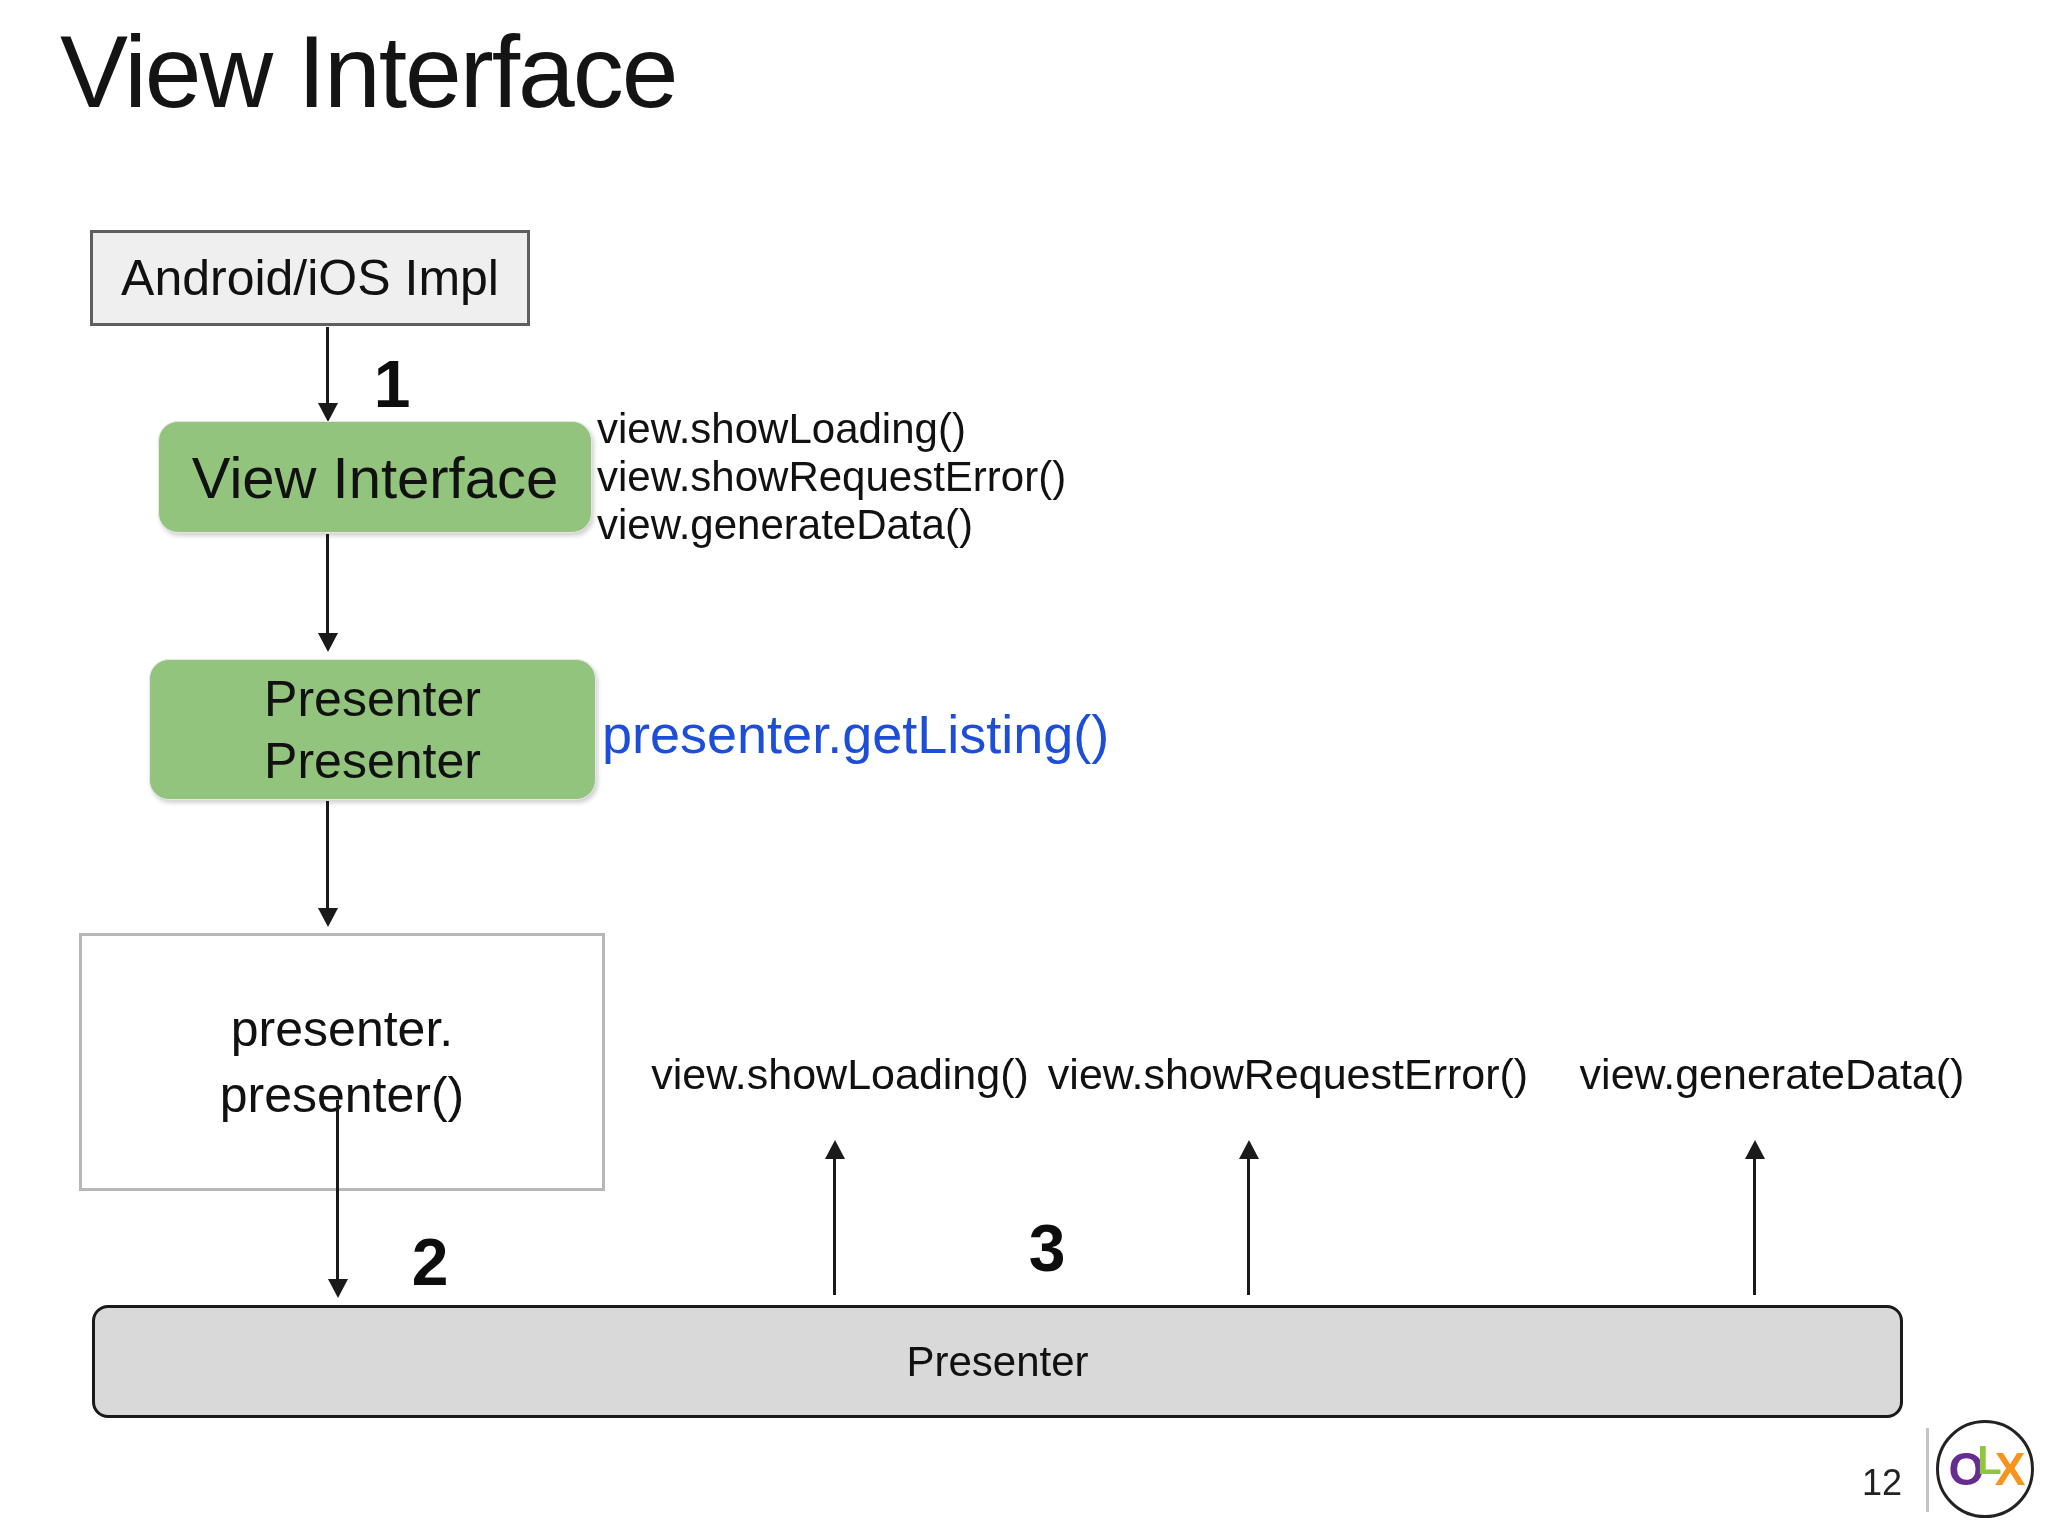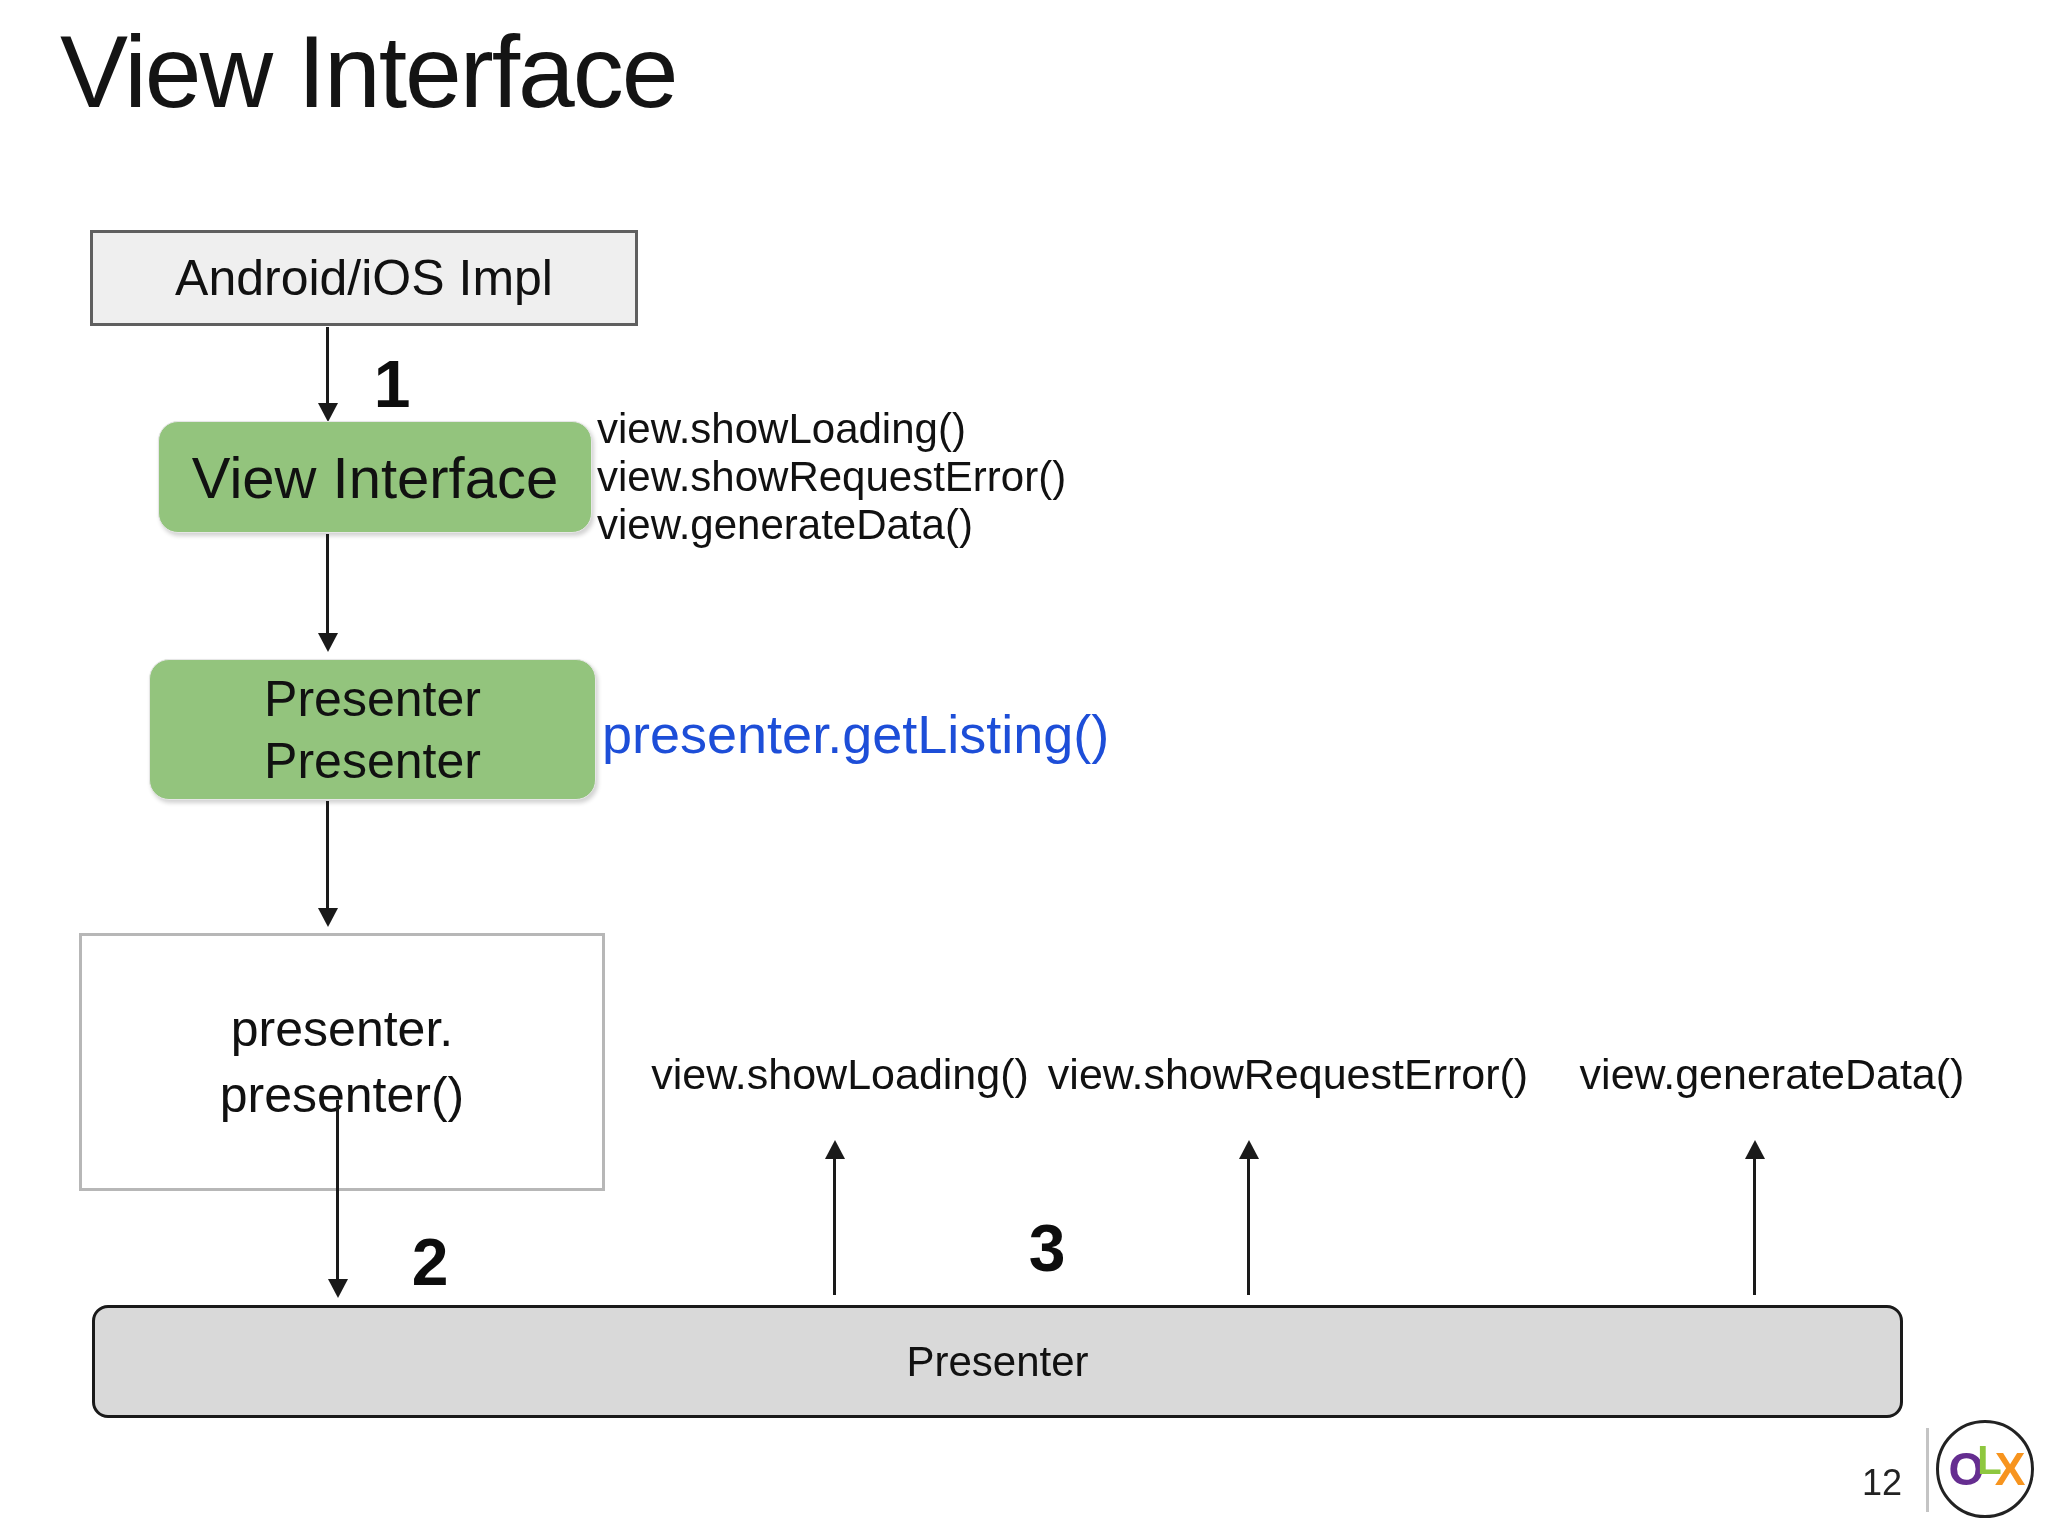--- a/index.html
+++ b/index.html
@@ -8,21 +8,21 @@
     font-family:"Liberation Sans", sans-serif; color:#161616; overflow:hidden;
   }
   .abs { position:absolute; }
 
   .title {
     left:60px; top:14px; font-size:102px; letter-spacing:-2px; color:#141414;
   }
 
   
   .node-rect {
-    left:90px; top:230px; width:548px; height:96px;
+    left:90px; top:230px; width:440px; height:96px;
     background:#efefef; border:3px solid #5f5f5f; box-sizing:border-box;
     display:flex; align-items:center; justify-content:center;
     font-size:50px; color:#111;
   }
 
   
   .node-green {
     background:#93c47d; border-radius:20px; box-sizing:border-box;
     display:flex; flex-direction:column; align-items:center; justify-content:center;
     color:#111; box-shadow:2px 3px 4px rgba(0,0,0,0.18);

